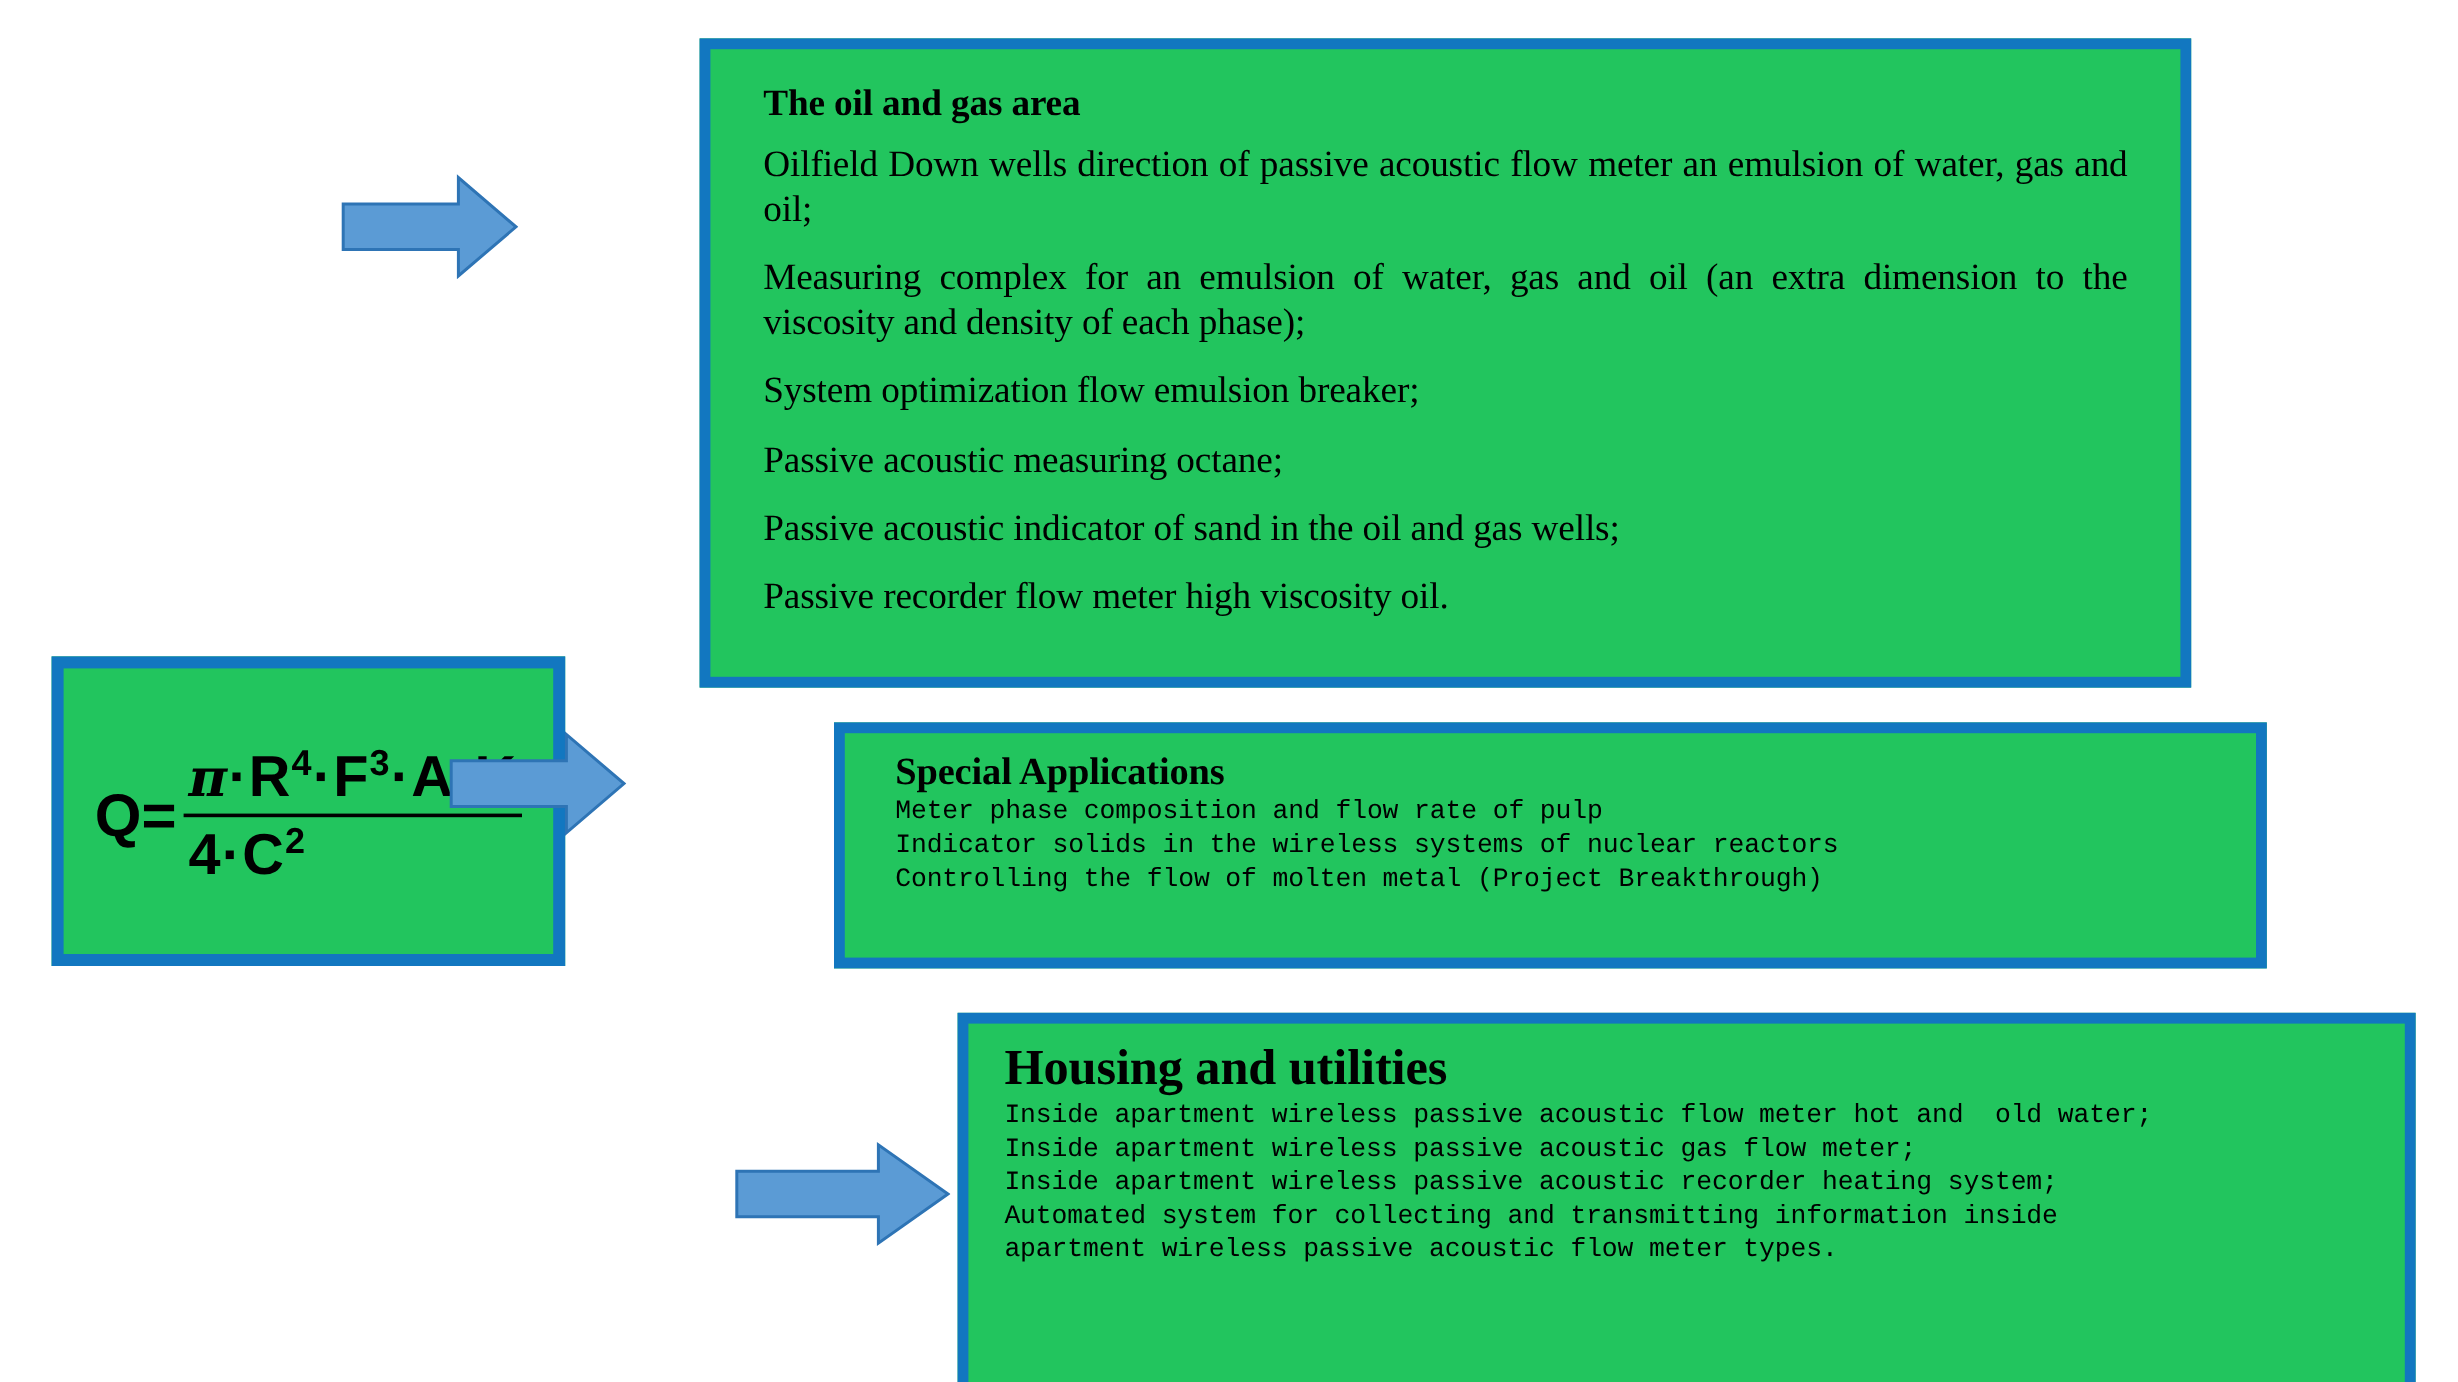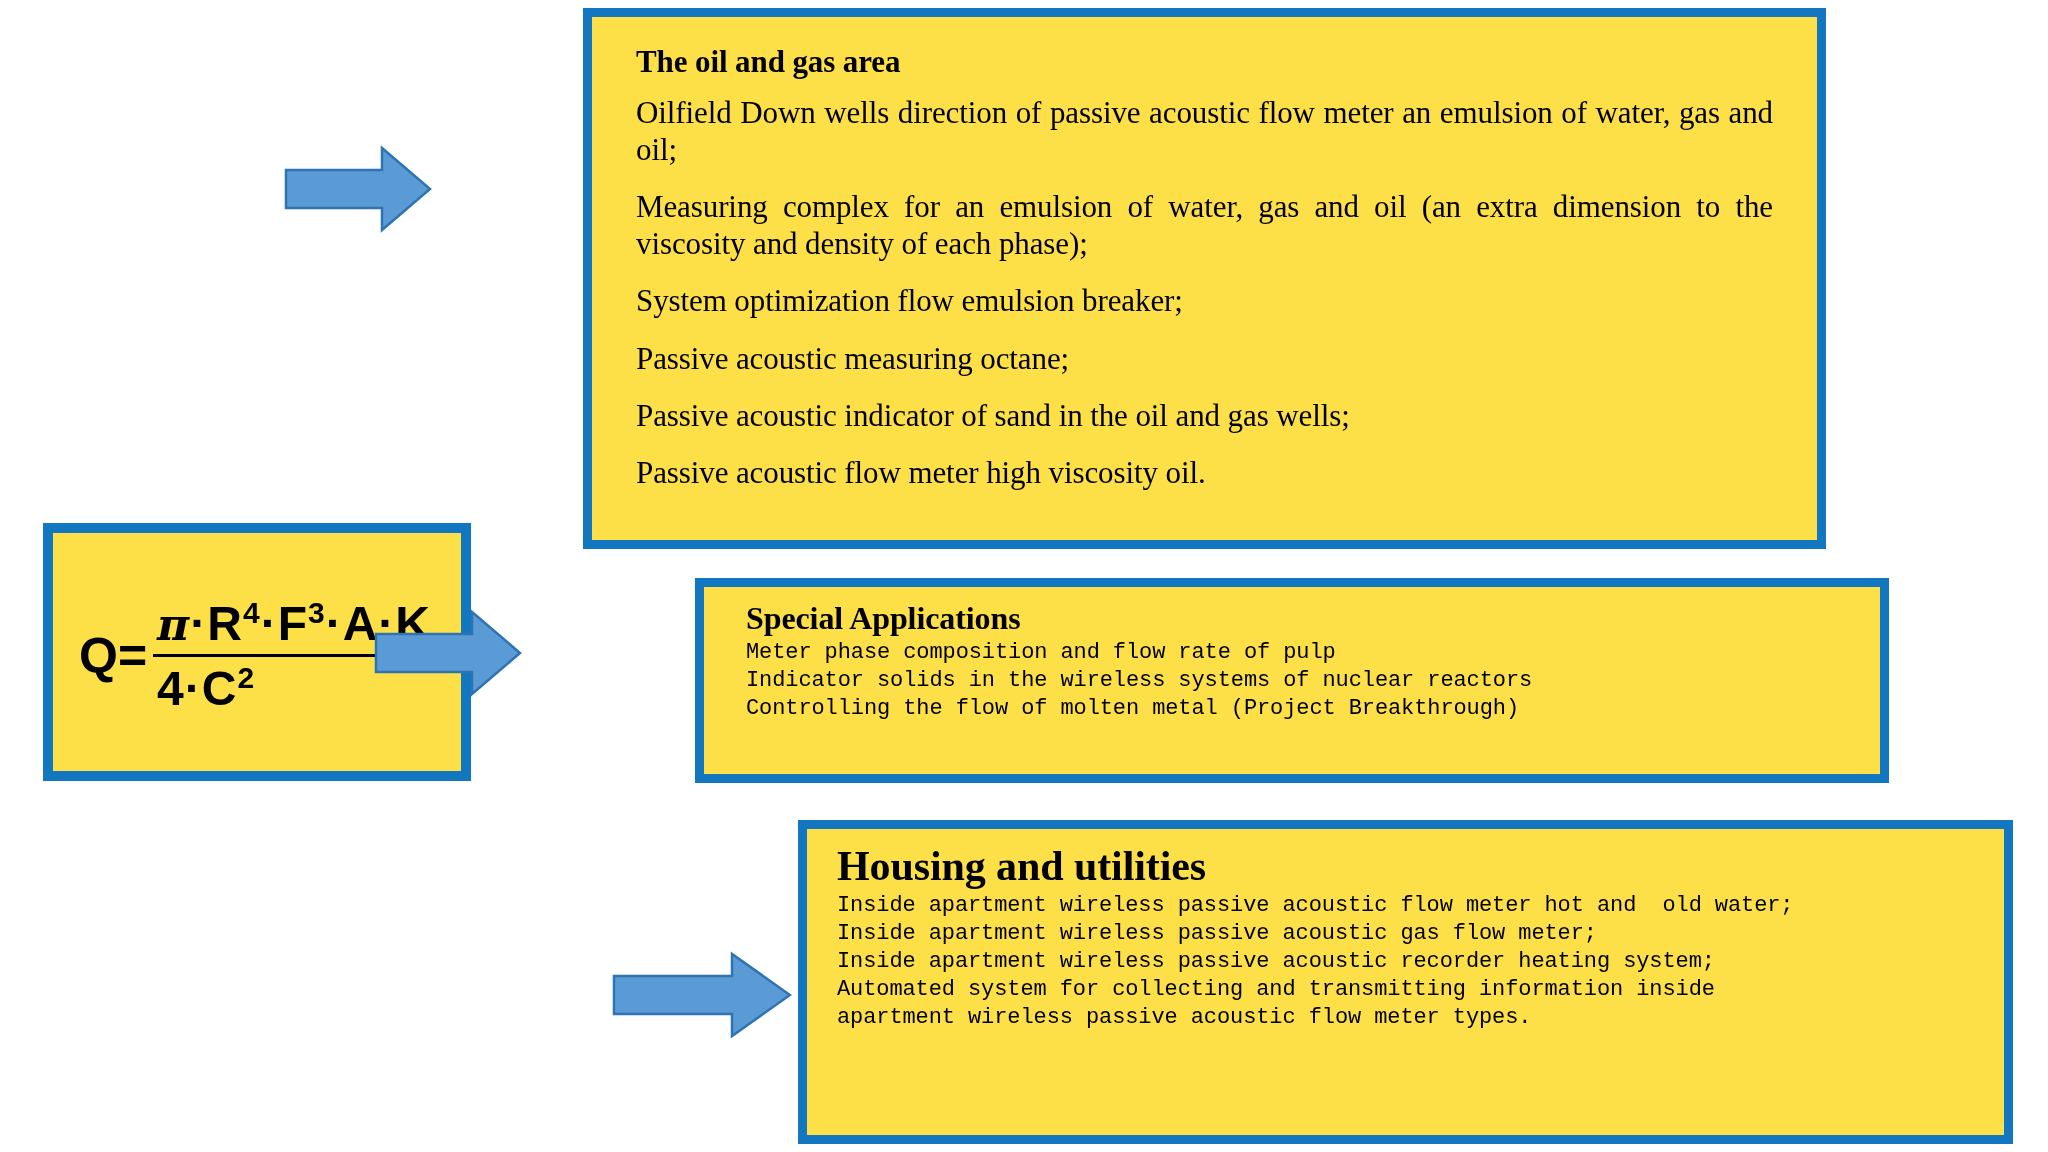--- a/index.html
+++ b/index.html
@@ -17,23 +17,24 @@
   }
 
   .stage {
     position: absolute;
     inset: 0;
   }
 
   
   .box {
     position: absolute;
-    background: #fde047;
+    background: #22c55e;
     border: 9px solid #1277C0;
     box-sizing: border-box;
+    margin-top: 24px;
   }
 
   .box-oil {
     left: 583px;
     top: 8px;
     width: 1243px;
     height: 541px;
     padding: 28px 44px 18px 44px;
   }
 
@@ -188,21 +189,21 @@
     </svg>
   </div>
 
   <div class="box box-oil">
     <p class="heading">The oil and gas area</p>
     <p class="para">Oilfield Down wells direction of passive acoustic flow meter an emulsion of water, gas and oil;</p>
     <p class="para">Measuring complex for an emulsion of water, gas and oil (an extra dimension to the viscosity and density of each phase);</p>
     <p class="para">System optimization flow emulsion breaker;</p>
     <p class="para">Passive acoustic measuring octane;</p>
     <p class="para">Passive acoustic indicator of sand in the oil and gas wells;</p>
-    <p class="para">Passive acoustic flow meter high viscosity oil.</p>
+    <p class="para">Passive recorder flow meter high viscosity oil.</p>
   </div>
 
   <div class="box box-special">
     <p class="heading">Special Applications</p>
     <p class="line">Meter phase composition and flow rate of pulp</p>
     <p class="line">Indicator solids in the wireless systems of nuclear reactors</p>
     <p class="line">Controlling the flow of molten metal (Project Breakthrough)</p>
   </div>
 
   <div class="box box-housing">

